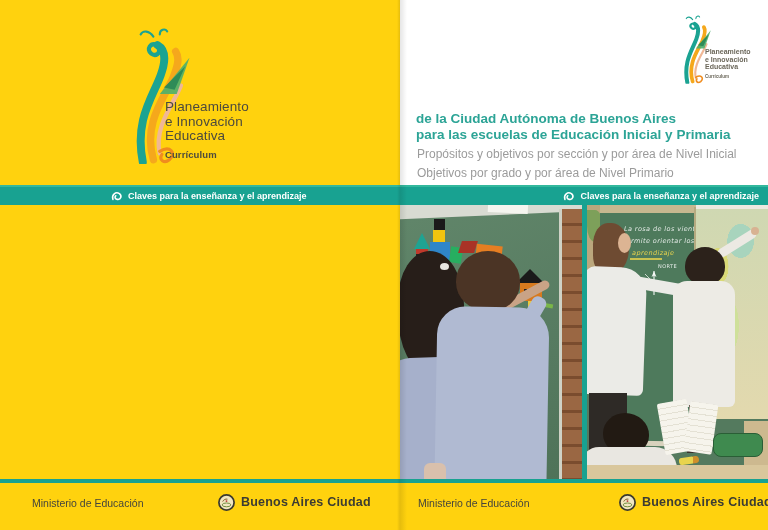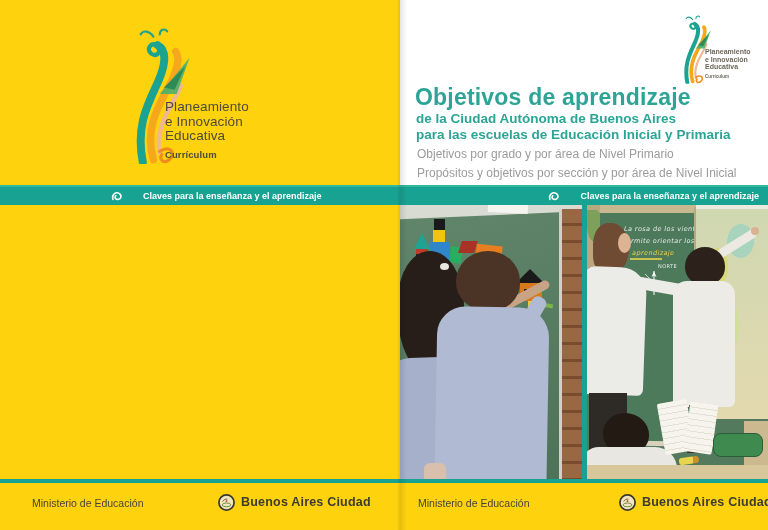--- a/index.html
+++ b/index.html
@@ -14,21 +14,21 @@
   .logo-main .logo-text{position:absolute;left:35px;top:74px;color:var(--text-dark);
       font-size:13.5px;line-height:14.5px;letter-spacing:.1px;}
   .logo-main .logo-sub{margin-top:4px;font-size:9.5px;font-weight:bold;}
 
   
   .band{position:absolute;top:185px;height:20px;background:var(--teal);
         box-sizing:border-box;border-top:2px solid var(--teal-light);
         display:flex;align-items:center;color:#fff;z-index:20;}
   .band-left{left:0;width:400px;padding-left:110px;}
   .band-right{left:400px;width:368px;justify-content:flex-end;padding-right:9px;}
-  .band .band-label{font-size:9px;font-weight:bold;margin-left:20px;white-space:nowrap;}
+  .band .band-label{font-size:9px;font-weight:bold;margin-left:5px;white-space:nowrap;}
   .band svg{width:13px;height:13px;flex:0 0 auto;}
 
   
   .page-right{position:absolute;left:400px;top:0;width:368px;height:530px;background:#fff;}
 
   .mini-logo{position:absolute;left:282px;top:6px;width:86px;height:88px;}
   .mini-logo .swirl-svg{position:absolute;left:0;top:2px;width:32px;height:82px;}
   .mini-logo .logo-text{position:absolute;left:23px;top:42px;color:#6b675a;
       font-size:7px;line-height:7.5px;font-weight:bold;}
   .mini-logo .logo-sub{margin-top:2px;font-size:4.5px;font-weight:bold;}
@@ -230,28 +230,27 @@
           <use href="#swirl"></use>
         </svg>
       <div class="logo-text">
         <div>Planeamiento</div>
         <div>e Innovación</div>
         <div>Educativa</div>
         <div class="logo-sub">Currículum</div>
       </div>
     </div>
 
-    <div class="cover-title">Objetivos de aprendizaje</div>
     <div class="cover-subtitle">
       <div>de la Ciudad Autónoma de Buenos Aires</div>
       <div>para las escuelas de Educación Inicial y Primaria</div>
     </div>
     <div class="cover-desc">
+      <div>Propósitos y objetivos por sección y por área de Nivel Inicial</div>
       <div>Objetivos por grado y por área de Nivel Primario</div>
-      <div>Propósitos y objetivos por sección y por área de Nivel Inicial</div>
     </div>
 
     <div class="photos">
 
       <div class="photo photo1">
         <div class="p1-floor"></div>
         <div class="p1-frame-top"></div>
         <div class="p1-paper"></div>
         <div class="p1-wall"></div>
         <div class="s-tri"></div>

